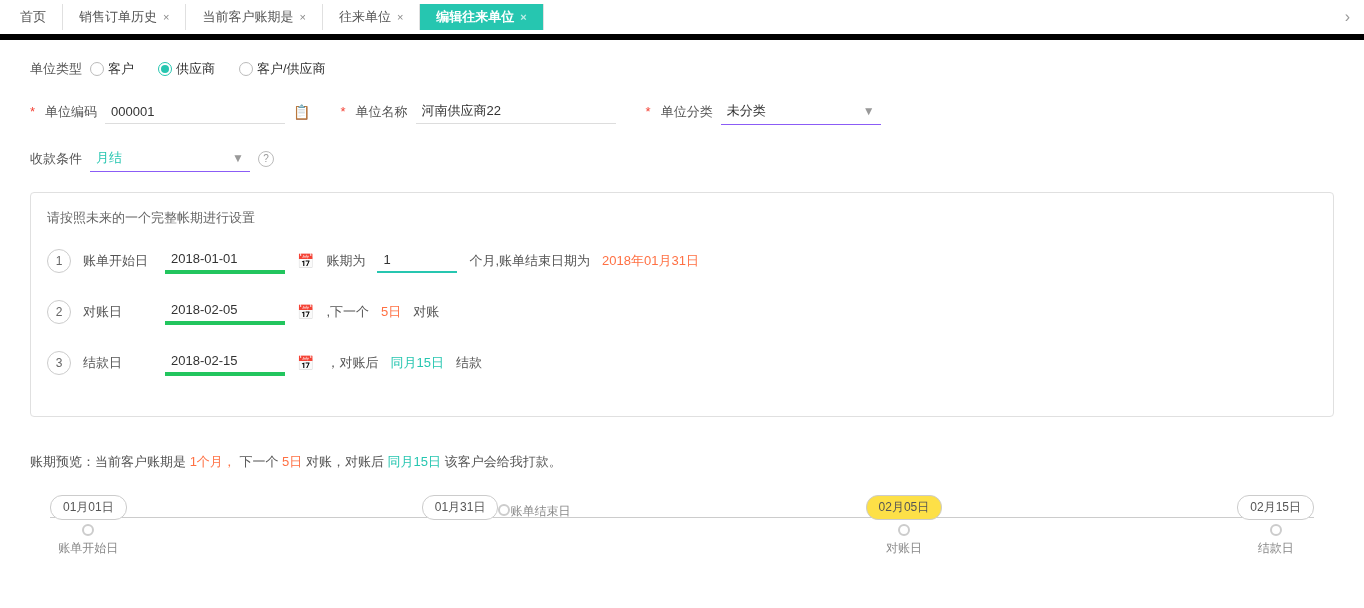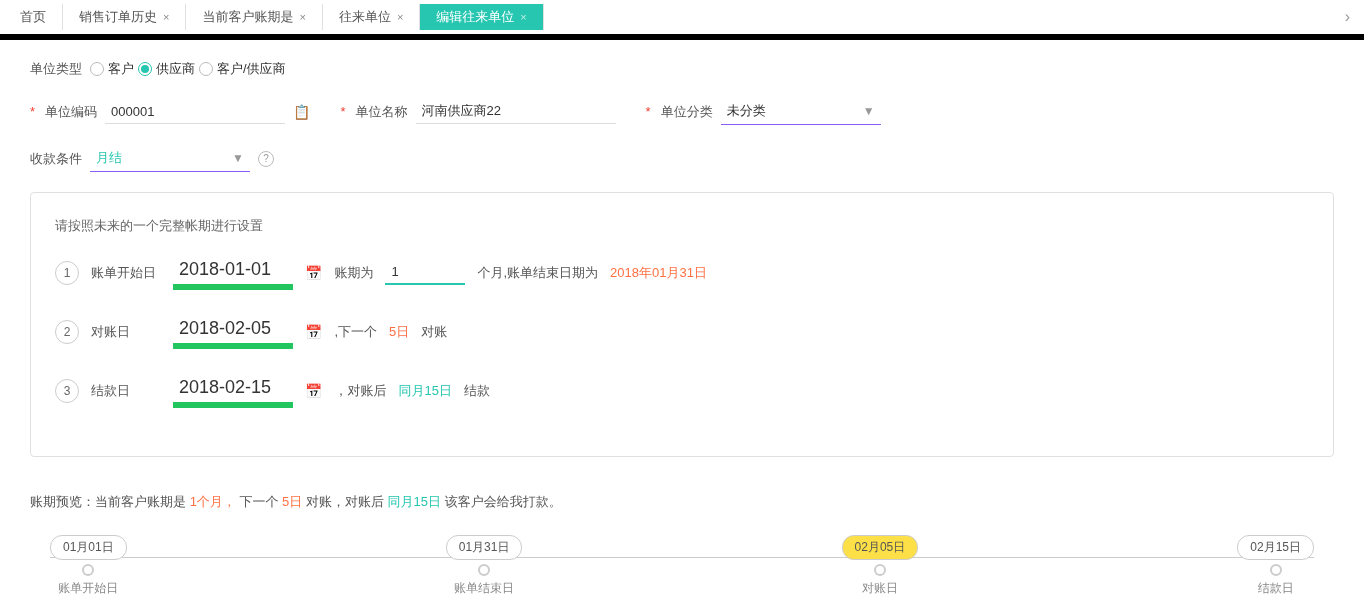--- a/index.html
+++ b/index.html
@@ -22,20 +22,21 @@
       cursor: pointer;
       font-size: 13px;
       color: #555;
       border-right: 1px solid #e0e0e0;
       gap: 6px;
       white-space: nowrap;
     }
     .tab.active {
       background: #26c6b0;
       color: #fff;
+      font-weight: bold;
     }
     .tab .close-btn {
       font-size: 11px;
       color: inherit;
       opacity: 0.7;
       cursor: pointer;
     }
     .tab-arrow {
       margin-left: auto;
       padding: 0 10px;
@@ -66,21 +67,21 @@
     .form-label {
       color: #555;
       white-space: nowrap;
     }
     .required-star {
       color: #f44336;
       margin-right: 2px;
     }
     .radio-group {
       display: flex;
-      gap: 4px;
+      gap: 24px;
       align-items: center;
     }
     .radio-item {
       display: flex;
       align-items: center;
       gap: 4px;
       cursor: pointer;
     }
     .radio-circle {
       width: 14px;
@@ -137,21 +138,21 @@
       display: flex;
       align-items: center;
       justify-content: center;
       cursor: pointer;
     }
 
     
     .section-box {
       border: 1px solid #e0e0e0;
       border-radius: 4px;
-      padding: 24px;
+      padding: 16px;
       margin-bottom: 20px;
     }
     .section-title {
       font-size: 13px;
       color: #666;
       margin-bottom: 20px;
     }
 
     
     .setting-row {
@@ -172,23 +173,23 @@
       color: #666;
       flex-shrink: 0;
     }
     .setting-label {
       color: #555;
       white-space: nowrap;
       min-width: 70px;
     }
     .date-input {
       border: none;
-      border-bottom: 6px solid #22c55e;
+      border-bottom: 4px solid #22c55e;
       padding: 4px 6px;
-      font-size: 18px;
+      font-size: 13px;
       color: #333;
       outline: none;
       width: 120px;
       background: transparent;
     }
     .calendar-icon {
       color: #26c6b0;
       cursor: pointer;
       font-size: 14px;
     }
@@ -347,21 +348,21 @@
       <div style="display: flex; align-items: flex-start; justify-content: space-between; position: relative;">
 
         <div style="position: absolute; top: 22px; left: 0; right: 0; height: 1px; background: #ccc; z-index: 0;"></div>
 
         <div style="display: flex; flex-direction: column; align-items: center; z-index: 1;">
           <div style="border: 1px solid #ccc; border-radius: 12px; padding: 3px 12px; background: #fff; font-size: 12px; color: #555; white-space: nowrap;">01月01日</div>
           <div style="width: 12px; height: 12px; border-radius: 50%; border: 2px solid #ccc; background: #fff; margin: 4px 0;"></div>
           <div style="font-size: 12px; color: #888;">账单开始日</div>
         </div>
 
-        <div style="display: flex; flex-direction: column; align-items: center; z-index: 1;">
+        <div style="display: flex; flex-direction: row; align-items: flex-end; z-index: 1;">
           <div style="border: 1px solid #ccc; border-radius: 12px; padding: 3px 12px; background: #fff; font-size: 12px; color: #555; white-space: nowrap;">01月31日</div>
           <div style="width: 12px; height: 12px; border-radius: 50%; border: 2px solid #ccc; background: #fff; margin: 4px 0;"></div>
           <div style="font-size: 12px; color: #888;">账单结束日</div>
         </div>
 
         <div style="display: flex; flex-direction: column; align-items: center; z-index: 1;">
           <div style="border: 1px solid #ccc; border-radius: 12px; padding: 3px 12px; background: #fde047; font-size: 12px; color: #555; white-space: nowrap;">02月05日</div>
           <div style="width: 12px; height: 12px; border-radius: 50%; border: 2px solid #ccc; background: #fff; margin: 4px 0;"></div>
           <div style="font-size: 12px; color: #888;">对账日</div>
         </div>

